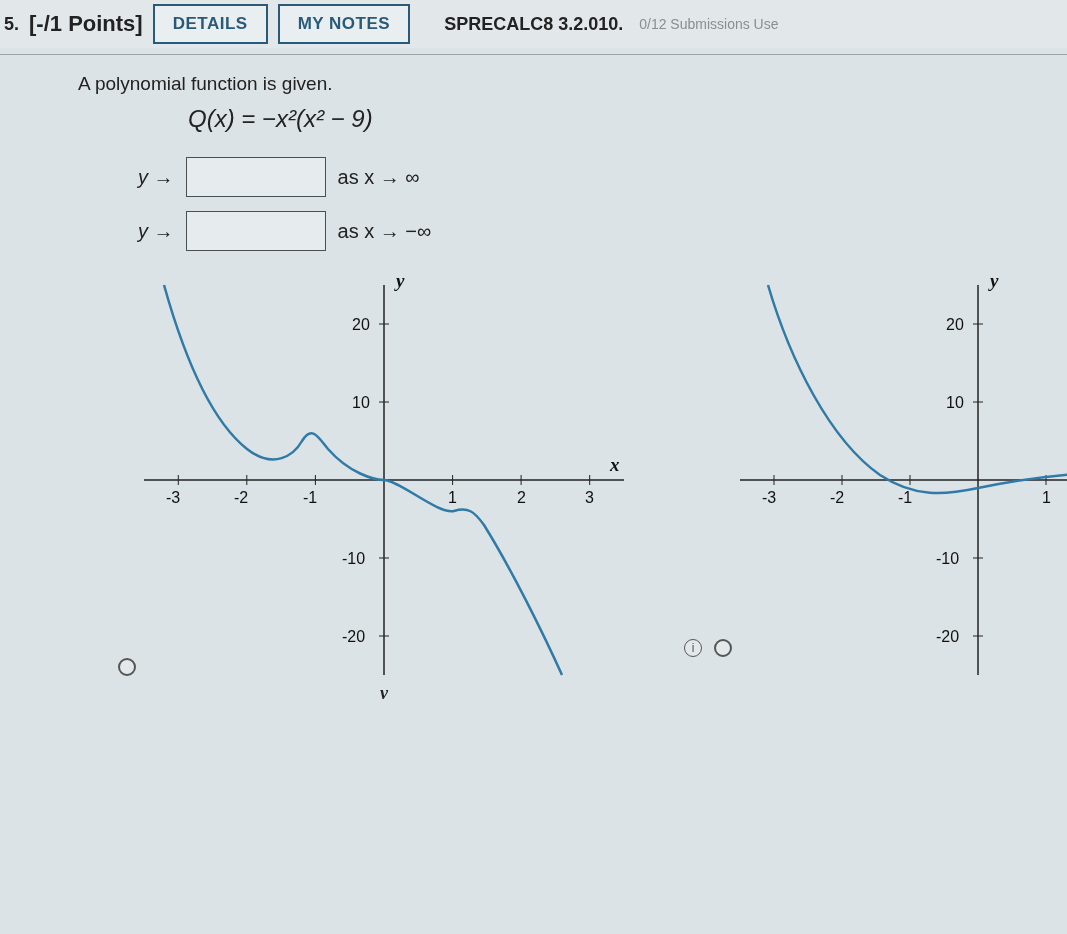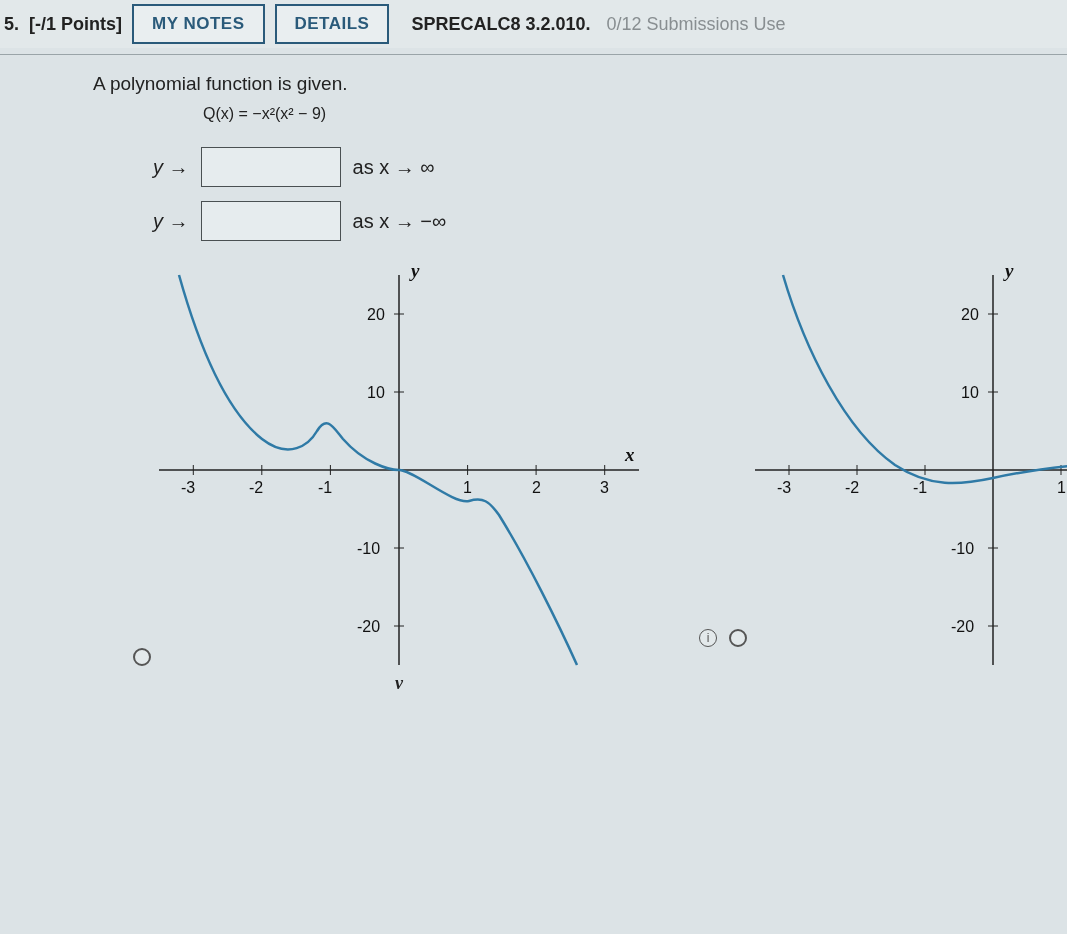--- a/index.html
+++ b/index.html
@@ -17,57 +17,57 @@
     padding: 4px 8px 4px 0;
     background: #e2e8ea;
   }
   .qnum {
     font-weight: bold;
     font-size: 18px;
     margin-left: 4px;
   }
   .points {
     font-weight: bold;
-    font-size: 18px;
+    font-size: 22px;
   }
   .btn {
     border: 2px solid #2a5a7a;
     color: #2a5a7a;
     font-weight: bold;
     font-size: 17px;
     padding: 8px 18px;
     background: #e9eef0;
     letter-spacing: 0.5px;
     cursor: pointer;
   }
   .ref {
     font-weight: bold;
     font-size: 18px;
     color: #222;
-    margin-left: 12px;
+    margin-left: 24px;
   }
   .subs {
-    font-size: 18px;
+    font-size: 14px;
     color: #888e91;
     margin-left: 6px;
   }
   .divider {
     border-top: 1px solid #9aa4a8;
     margin: 6px 0 0 0;
   }
   .content {
     padding: 18px 50px 10px 78px;
     font-size: 19px;
     color: #222;
-    margin-left: 15px;
   }
   .prompt { margin-bottom: 10px; }
   .formula {
+    font-style: italic;
     margin: 8px 0 24px 110px;
-    font-size: 16px;
+    font-size: 24px;
   }
   .part-label { margin: 16px 0 14px 0; }
   .plabel { display:inline-block; width: 30px; }
   .end-row {
     display: flex;
     align-items: center;
     gap: 12px;
     margin: 14px 0 14px 60px;
     font-style: italic;
     font-size: 20px;
@@ -111,22 +111,22 @@
     text-align:center; font: italic 600 18px 'Times New Roman', serif;
     margin-top:-2px;
   }
 </style>
 </head>
 <body>
 
 <div class="header">
   <span class="qnum">5.</span>
   <span class="points">[-/1 Points]</span>
+  <span class="btn">DETAILS</span>
   <span class="btn">MY NOTES</span>
-  <span class="btn">DETAILS</span>
   <span class="ref">SPRECALC8 3.2.010.</span>
   <span class="subs">0/12 Submissions Use</span>
 </div>
 <div class="divider"></div>
 
 <div class="content">
   <div class="prompt">A polynomial function is given.</div>
   <div class="formula">
     <span>Q(x) = </span><span>−x²(x² − 9)</span>
   </div>

